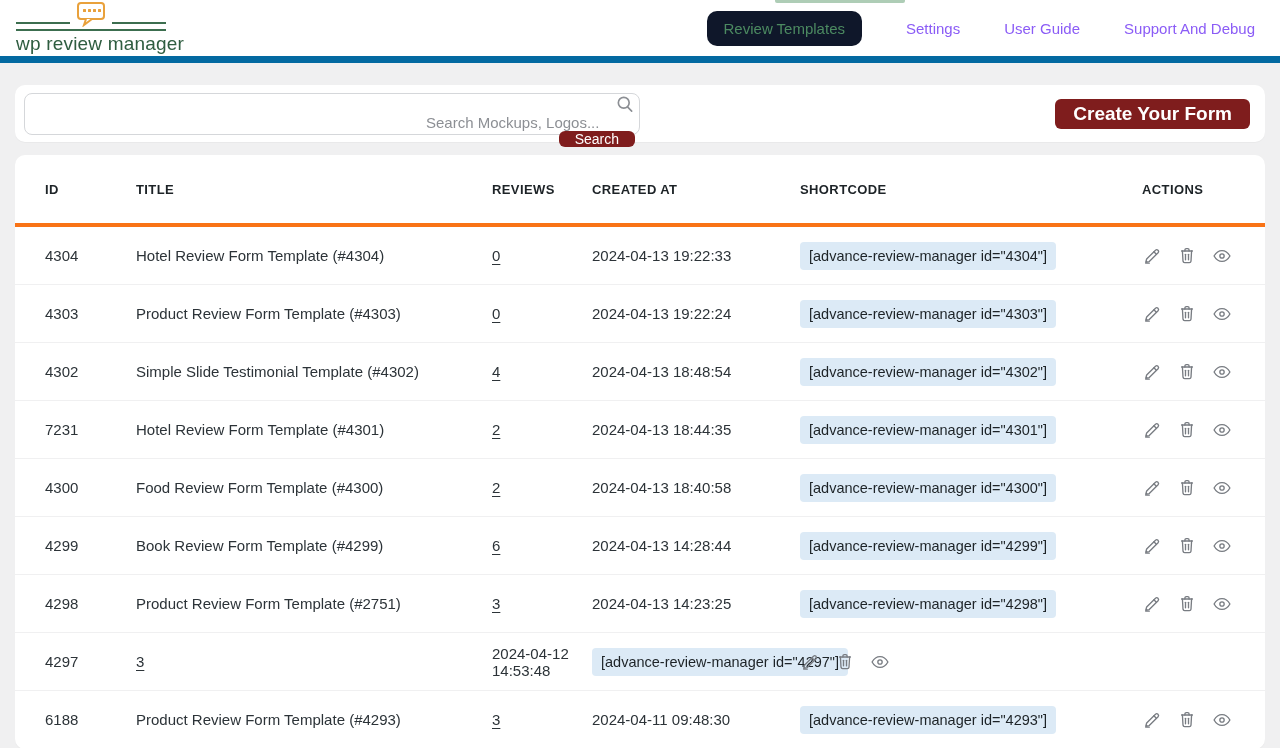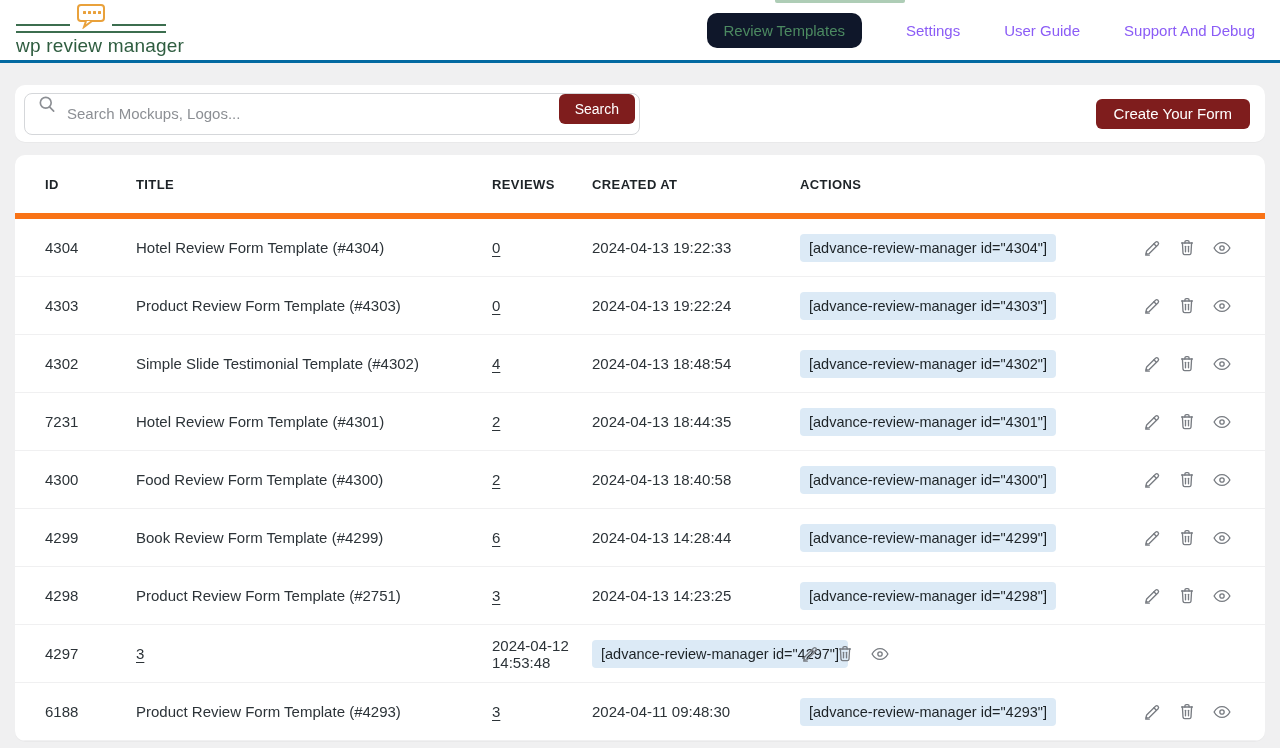--- a/index.html
+++ b/index.html
@@ -8,21 +8,21 @@
     font-family: "Liberation Sans", sans-serif;
     background: #f0f0f1;
     color: #2c3338;
   }
 
   
   .topbar {
     position: relative;
     height: 63px;
     background: #ffffff;
-    border-bottom: 3px solid #0369a1;
+    border-bottom: 7px solid #0369a1;
     display: flex;
     align-items: center;
     justify-content: space-between;
     padding: 0 25px 0 16px;
   }
   .logo { display: flex; flex-direction: column; width: 150px; cursor: pointer; }
   .logo-top { display: flex; align-items: flex-end; justify-content: center; gap: 4px; height: 26px; }
   .logo-line { height: 2px; background: #3c6e4f; flex: 1; margin-bottom: 3px; }
   .logo-bubble { width: 34px; height: 26px; display: block; }
   .logo-underline { height: 2px; background: #3c6e4f; margin-top: 2px; }
@@ -62,27 +62,28 @@
     background: #ffffff;
     border-radius: 10px;
     display: flex;
     align-items: center;
     justify-content: space-between;
     padding: 0 9px;
     box-shadow: 0 1px 1px rgba(0,0,0,0.03);
   }
   .search-box {
     display: flex;
-    align-items: flex-start;
+    align-items: flex-end;
     width: 616px;
     height: 42px;
     border: 1px solid #d5d7da;
     border-radius: 8px;
     background: #fff;
-    padding: 0 4px 0 12px;
+    padding: 0 4px 0 20px;
+    flex-direction: column;
   }
   .search-box .mag { width: 20px; height: 20px; color: #8c8f94; flex: 0 0 auto; }
   .search-input {
     border: none; outline: none;
     flex: 1;
     height: 100%;
     font-family: "Liberation Sans", sans-serif;
     font-size: 15px;
     color: #2c3338;
     padding: 0 10px;
@@ -95,42 +96,42 @@
     border: none;
     border-radius: 6px;
     font-family: "Liberation Sans", sans-serif;
     font-size: 14px;
     cursor: pointer;
   }
   .search-btn { height: 30px; padding: 0 16px; }
   .create-btn {
     height: 30px;
     padding: 0 18px;
-    font-size: 15px;
-    font-weight: normal;
+    font-size: 19px;
+    font-weight: bold;
     margin-right: 6px;
   }
 
   
   .table-card {
     margin: 13px 15px 0 15px;
     background: #ffffff;
     border-radius: 10px;
     overflow: hidden;
     box-shadow: 0 1px 1px rgba(0,0,0,0.03);
   }
   .trow {
     display: grid;
     grid-template-columns: 91px 356px 100px 208px 342px 1fr;
     align-items: center;
     padding: 0 33px 0 30px;
   }
   .thead {
-    height: 64px;
-    border-bottom: 6px solid #f97316;
+    height: 72px;
+    border-bottom: 4px solid #f97316;
   }
   .thead .th {
     font-size: 13px;
     font-weight: bold;
     color: #1d2327;
     letter-spacing: 0.4px;
     text-transform: uppercase;
   }
   .tbody .trow {
     height: 58px;
@@ -212,20 +213,21 @@
   </div>
   <button class="btn-green create-btn">Create Your Form</button>
 </section>
 
 <section class="table-card">
   <div class="trow thead">
     <div class="th">ID</div>
     <div class="th">TITLE</div>
     <div class="th">REVIEWS</div>
     <div class="th">CREATED AT</div>
+    <div class="th">SHORTCODE</div>
     <div class="th">ACTIONS</div>
   </div>
   <div class="tbody">
   <div class="trow">
     <div class="cell-id">4304</div>
     <div class="cell-title">Hotel Review Form Template (#4304)</div>
     <div class="cell-reviews">
       <span class="reviews-link">0</span>
     </div>
     <div class="cell-created">2024-04-13 19:22:33</div>

